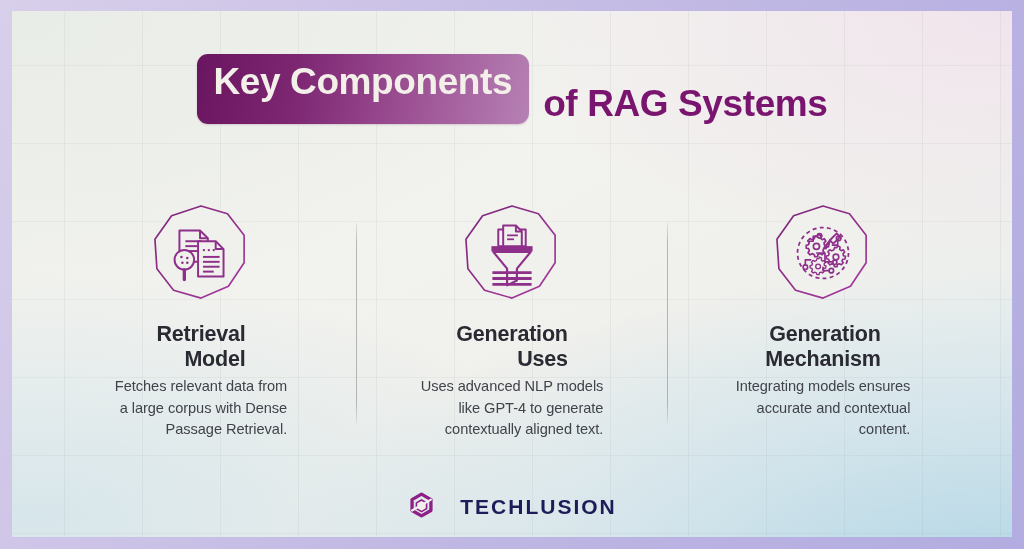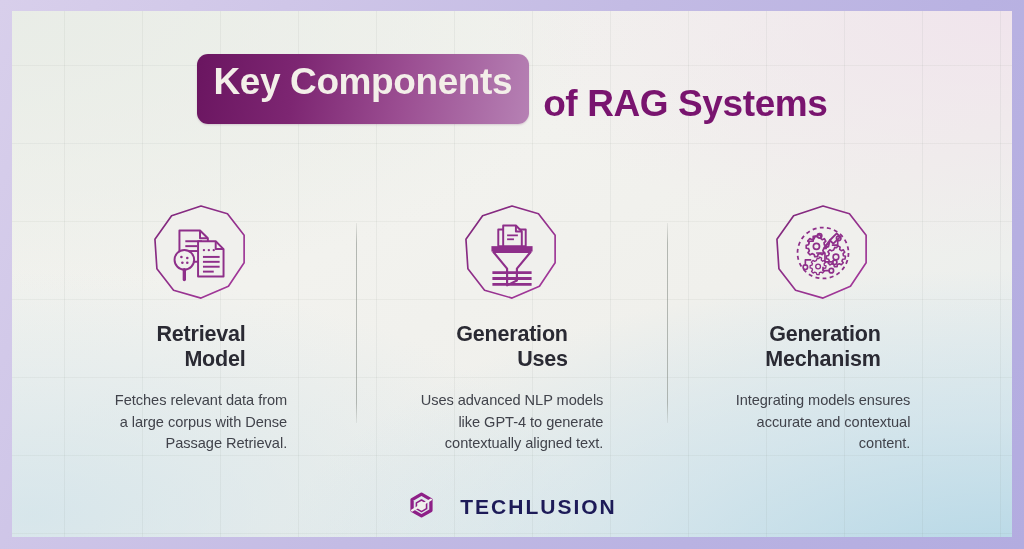--- a/index.html
+++ b/index.html
@@ -125,21 +125,21 @@
   .col-title {
     margin-top: 20px;
     font-size: 21.5px;
     font-weight: 700;
     color: #2a2a33;
     line-height: 1.17;
     letter-spacing: -0.2px;
     white-space: pre-line;
   }
   .col-desc {
-    margin-top: 18px;
+    margin-top: 4px;
     font-size: 14.6px;
     font-weight: 400;
     color: #41434b;
     line-height: 1.47;
     letter-spacing: -0.05px;
     white-space: pre-line;
     max-width: 250px;
   }
 
   

